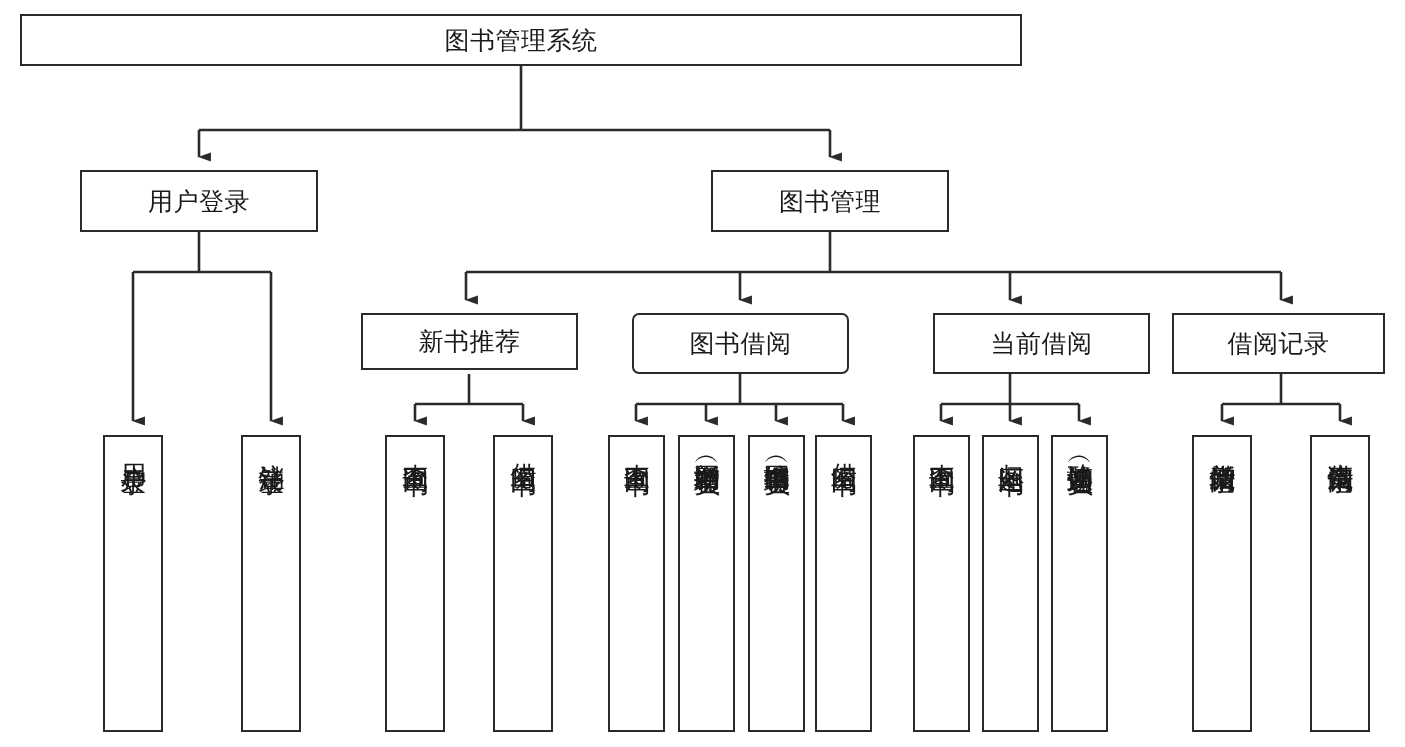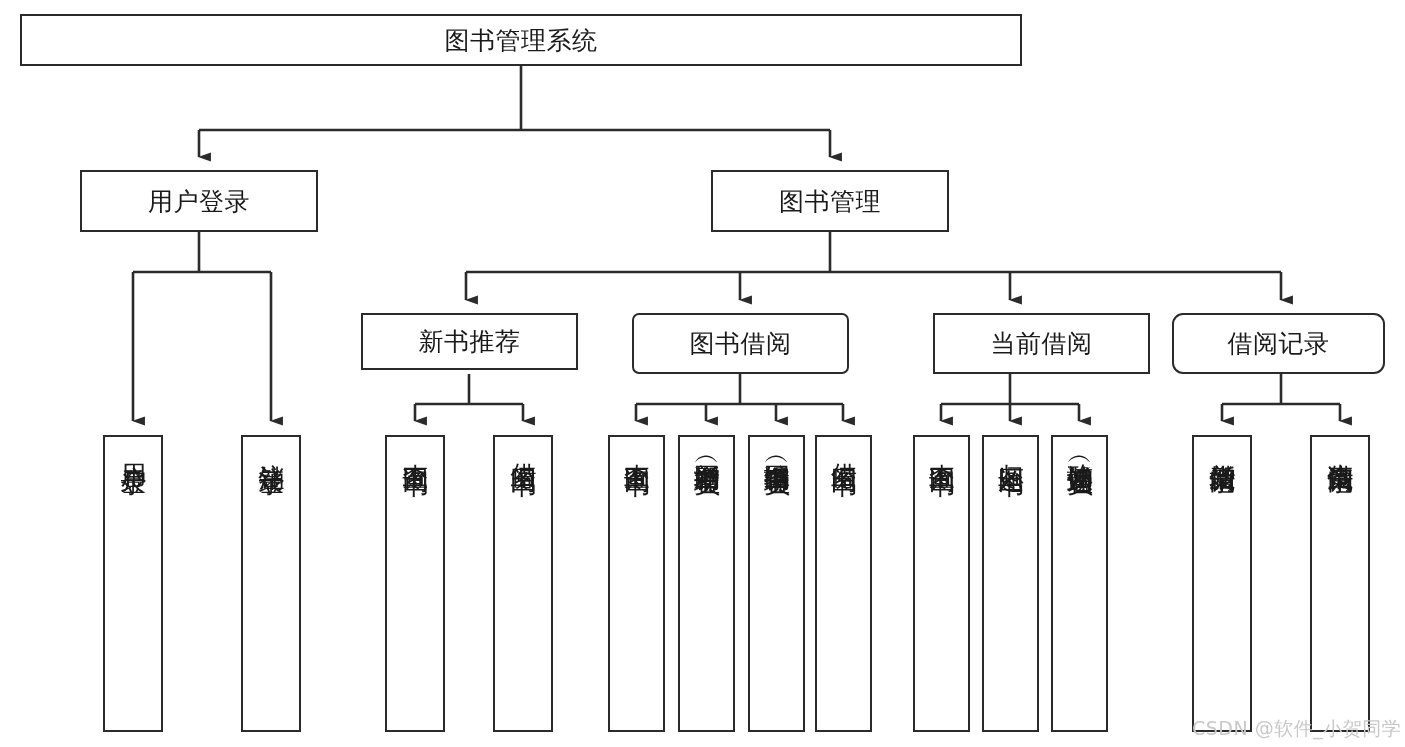--- a/index.html
+++ b/index.html
@@ -147,21 +147,21 @@
   </div>
 
   <div class="node-box node-h" style="left:632px; top:313px; width:217px; height:61px;border-radius:7px;">
     <span class="node-label">图书借阅</span>
   </div>
 
   <div class="node-box node-h" style="left:933px; top:313px; width:217px; height:61px;">
     <span class="node-label">当前借阅</span>
   </div>
 
-  <div class="node-box node-h" style="left:1172px; top:313px; width:213px; height:61px;border-radius:11px;">
+  <div class="node-box node-h" style="left:1172px; top:313px; width:213px; height:61px;">
     <span class="node-label">借阅记录</span>
   </div>
 
   <div class="node-box node-v" style="left:103px; top:435px; width:60px; height:297px;">
     <span class="node-label">用户登录</span>
   </div>
 
   <div class="node-box node-v" style="left:241px; top:435px; width:60px; height:297px;">
     <span class="node-label">注销登录</span>
   </div>
@@ -203,15 +203,14 @@
   </div>
 
   <div class="node-box node-v tall-text" style="left:1192px; top:435px; width:60px; height:297px;">
     <span class="node-label">新增借阅记录</span>
   </div>
 
   <div class="node-box node-v tall-text" style="left:1310px; top:435px; width:60px; height:297px;">
     <span class="node-label">查询借阅记录</span>
   </div>
 
-  <div class="watermark" style="left:1192px; top:716px;">CSDN @软件_小贺同学</div>
 
 </div>
 
 </body></html>

